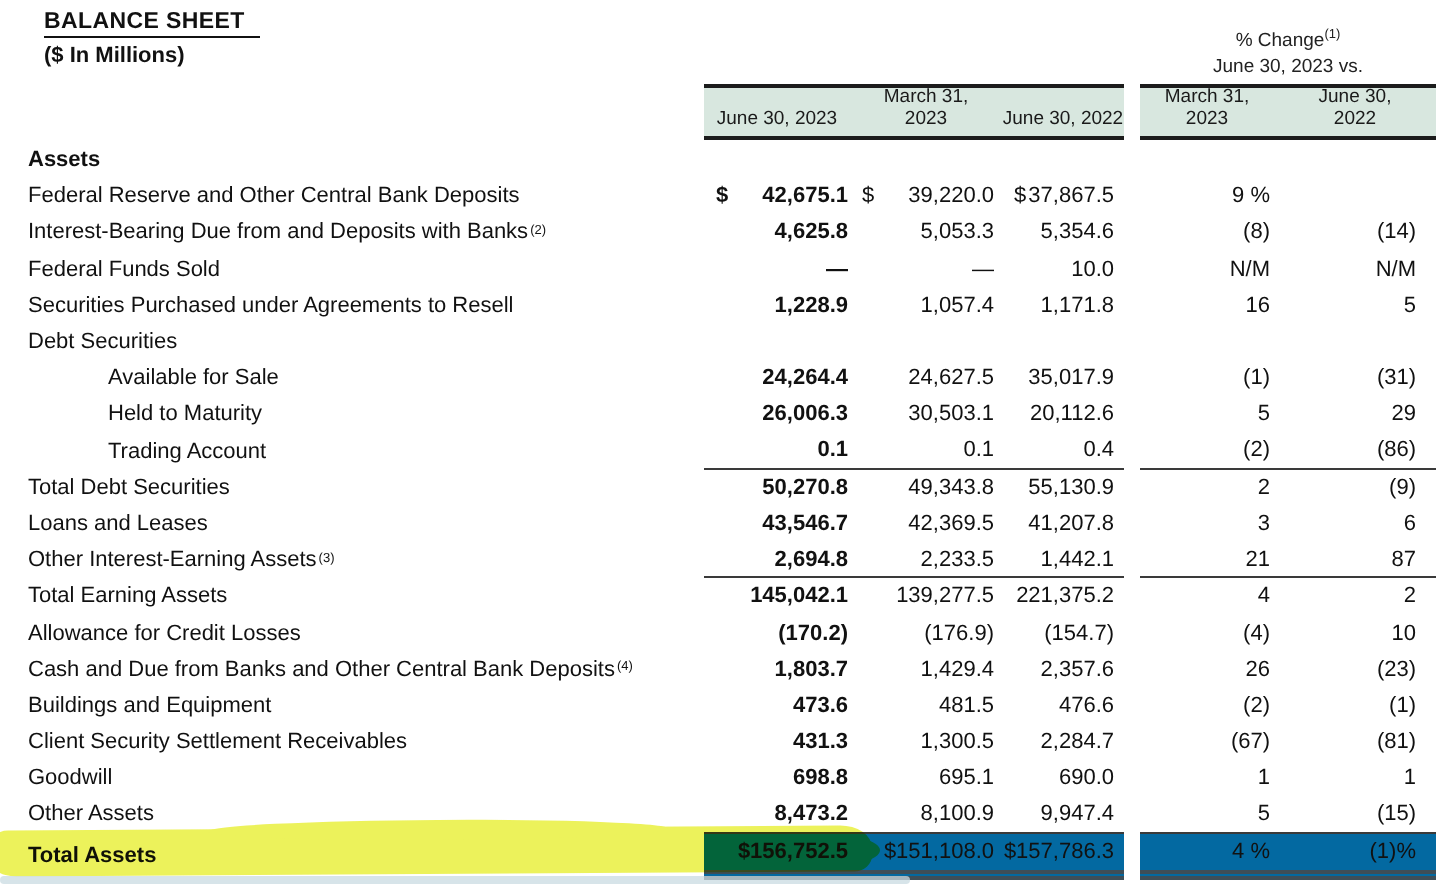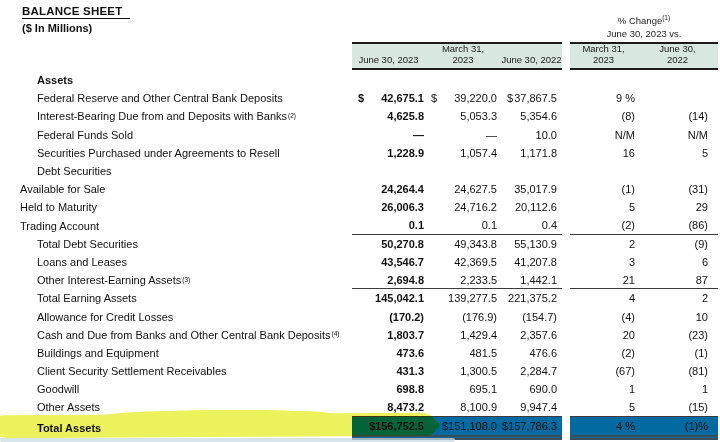--- a/index.html
+++ b/index.html
@@ -27,22 +27,22 @@
   .band-right{ left:570px; width:148px; grid-template-columns:67px 81px; }
   .hcell{ display:flex; flex-direction:column; justify-content:flex-end; align-items:center;
     font-size:9.5px; line-height:10.5px; padding-bottom:18px; color:#1a1a1a; text-align:center;}
 
   
   .rows{ position:absolute; left:0; top:71px; width:720px; }
   .row{ display:grid; grid-template-columns:352px 73px 76px 61px 8px 67px 81px;
     height:18.2px; align-items:center; font-size:11px; }
   .row.total{ height:23px;text-align:right; }
   .cell{ box-sizing:border-box; height:100%; display:flex; align-items:center; }
-  .label{ padding-left:37px; white-space:nowrap; }
-  .label.indent{ padding-left:20px; }
+  .label{ padding-left:14px; white-space:nowrap; }
+  .label.indent{ padding-left:54px; }
   .label sup{ font-size:6.5px; margin-left:1px; transform:translateY(-1px); }
   .bold{ font-weight:bold; }
   .v,.p{ justify-content:flex-end; white-space:nowrap; }
   .v0{ padding-right:1px; font-weight:bold; }
   .v1{ padding-right:4px; }
   .v2{ padding-right:5px; }
   .p0{ padding-right:2px; }
   .p1x{ padding-right:10px; }
   .v0.split{ justify-content:space-between; padding-left:6px; }
   .v1.split{ justify-content:space-between; padding-left:6px; }
@@ -195,21 +195,21 @@
         <div class="cell v v2">35,017.9</div>
         <div class="cell gap"></div>
         <div class="cell p p0">(1)</div>
         <div class="cell p p1x">(31)</div>
       </div>
       <div class="row">
         <div class="cell label indent">
           <span>Held to Maturity</span>
         </div>
         <div class="cell v v0">26,006.3</div>
-        <div class="cell v v1">24,716.2</div>
+        <div class="cell v v1">30,503.1</div>
         <div class="cell v v2">20,112.6</div>
         <div class="cell gap"></div>
         <div class="cell p p0">5</div>
         <div class="cell p p1x">29</div>
       </div>
       <div class="row rule-below">
         <div class="cell label indent">
           <span>Trading Account</span>
         </div>
         <div class="cell v v0">0.1</div>
@@ -277,21 +277,21 @@
       </div>
       <div class="row">
         <div class="cell label">
           <span>Cash and Due from Banks and Other Central Bank Deposits</span>
           <sup>(4)</sup>
         </div>
         <div class="cell v v0">1,803.7</div>
         <div class="cell v v1">1,429.4</div>
         <div class="cell v v2">2,357.6</div>
         <div class="cell gap"></div>
-        <div class="cell p p0">20</div>
+        <div class="cell p p0">26</div>
         <div class="cell p p1x">(23)</div>
       </div>
       <div class="row">
         <div class="cell label">
           <span>Buildings and Equipment</span>
         </div>
         <div class="cell v v0">473.6</div>
         <div class="cell v v1">481.5</div>
         <div class="cell v v2">476.6</div>
         <div class="cell gap"></div>

